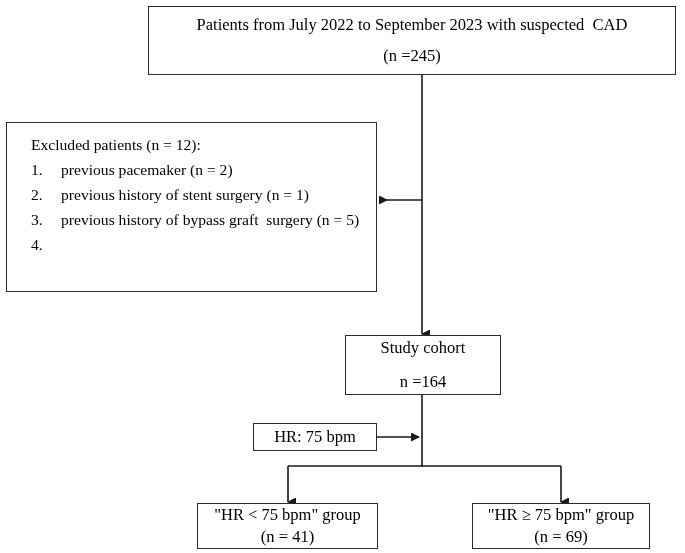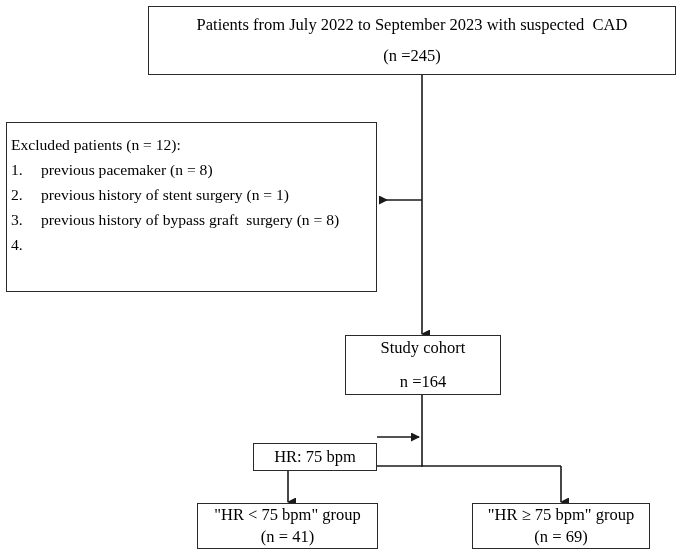--- a/index.html
+++ b/index.html
@@ -44,21 +44,21 @@
   #box-enrollment .line1 { margin-bottom: 9px; }
 
   
   #box-excluded {
     left: 6px;
     top: 122px;
     width: 371px;
     height: 170px;
     display: block;
     text-align: left;
-    padding: 10px 10px 10px 4px;
+    padding: 10px 10px 10px 24px;
     font-size: 15.6px;
   }
   #box-excluded .head {
     display: block;
     margin: 3px 0 7px 0;
     white-space: pre;
   }
   #box-excluded ol {
     margin: 0;
     padding: 0;
@@ -86,21 +86,20 @@
   }
   #box-cohort .line1 { margin-bottom: 12px; }
 
   
   #box-hr-threshold {
     left: 253px;
     top: 423px;
     width: 124px;
     height: 28px;
     font-size: 16.5px;
-    margin-top: 20px;
   }
 
   
   #box-group-low {
     left: 197px;
     top: 503px;
     width: 181px;
     height: 46px;
     font-size: 16.5px;
   }
@@ -162,29 +161,29 @@
   <div class="box" id="box-enrollment">
     <span class="line line1">Patients from July 2022 to September 2023 with suspected  CAD</span>
     <span class="line line2">(n =245)</span>
   </div>
 
   <div class="box" id="box-excluded">
     <span class="head">Excluded patients (n = 12):</span>
     <ol>
       <li>
         <span class="num">1.</span>
-        <span class="txt">previous pacemaker (n = 8)</span>
+        <span class="txt">previous pacemaker (n = 2)</span>
       </li>
       <li>
         <span class="num">2.</span>
         <span class="txt">previous history of stent surgery (n = 1)</span>
       </li>
       <li>
         <span class="num">3.</span>
-        <span class="txt">previous history of bypass graft  surgery (n = 8)</span>
+        <span class="txt">previous history of bypass graft  surgery (n = 5)</span>
       </li>
       <li>
         <span class="num">4.</span>
       </li>
     </ol>
   </div>
 
   <div class="box" id="box-cohort">
     <span class="line line1">Study cohort</span>
     <span class="line line2">n =164</span>

